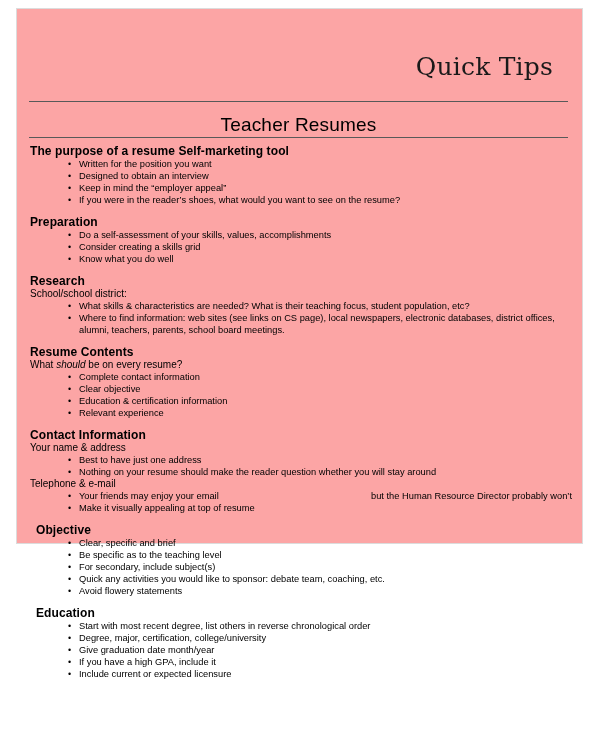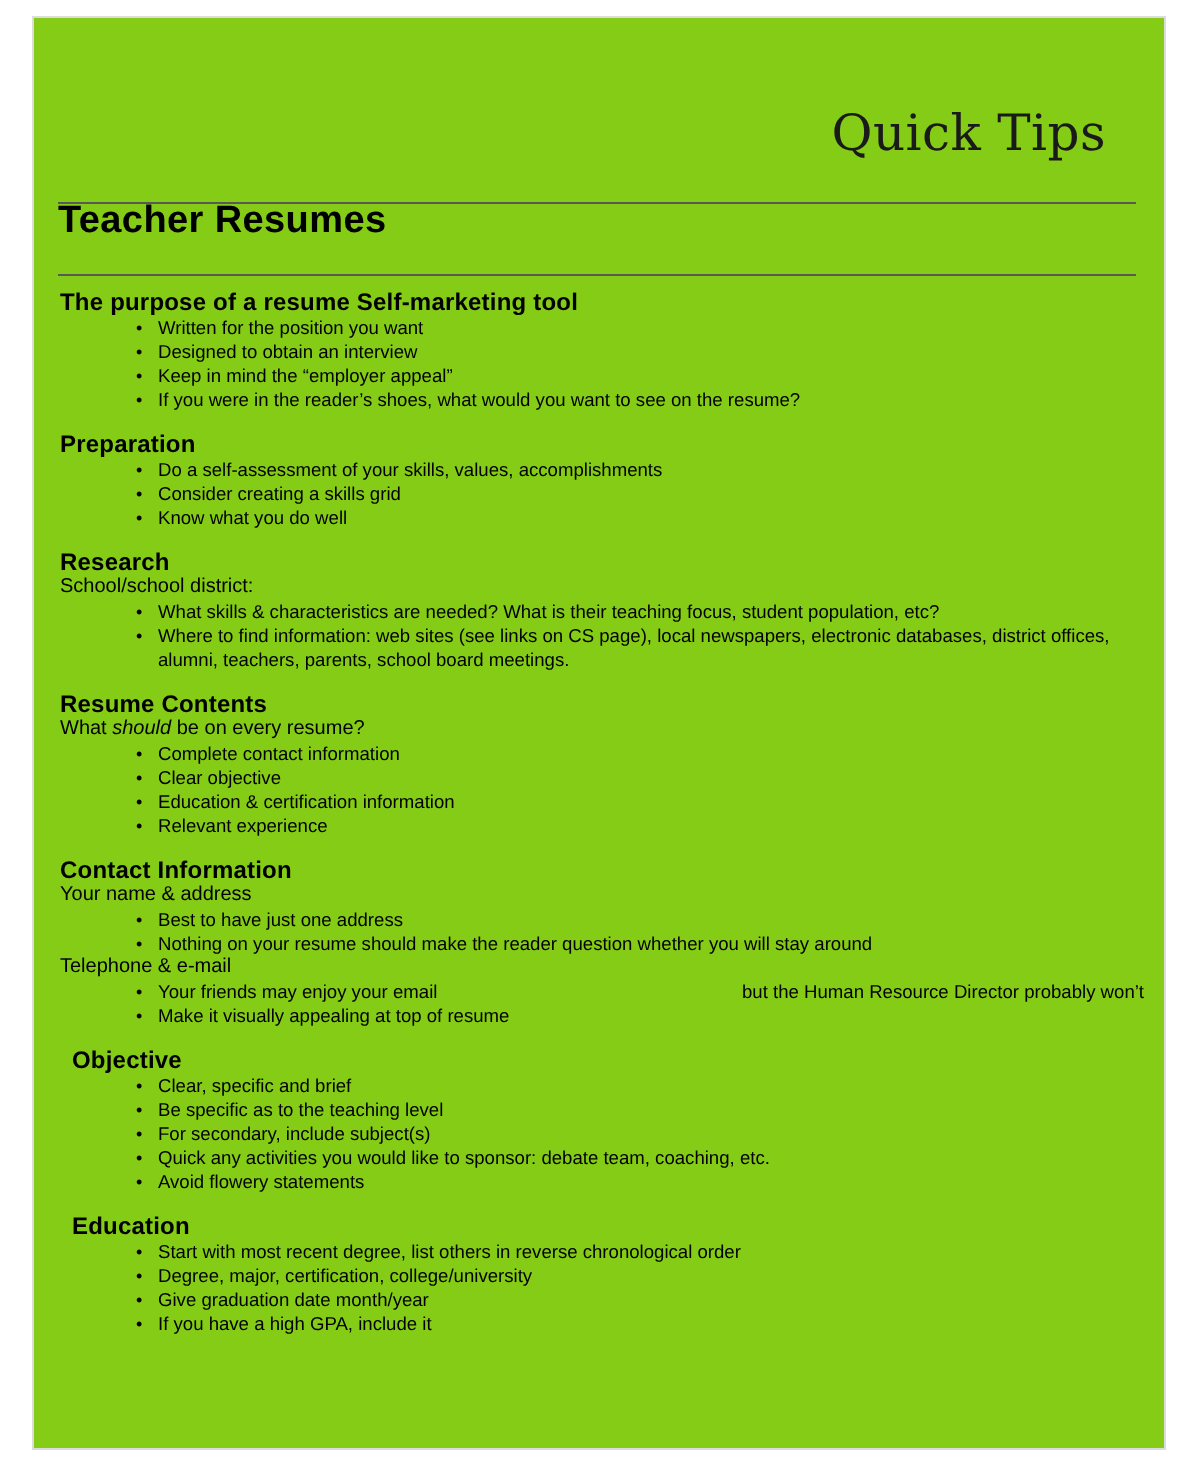--- a/index.html
+++ b/index.html
@@ -12,24 +12,24 @@
     height: 730px;
     font-family: "Liberation Sans", sans-serif;
     color: #000000;
     overflow: hidden;
   }
   .page {
     position: absolute;
     left: 16px;
     top: 8px;
     width: 567px;
-    height: 717px;
+    height: 536px;
     box-sizing: border-box;
     border: 1px solid #dcdcdc;
-    background: #84cc16;
+    background: #fca5a5;
   }
   .page-inner {
     position: relative;
     width: 100%;
     height: 100%;
   }
   
   .doc-header {
     position: absolute;
     left: 0;
@@ -47,25 +47,25 @@
     left: 12px;
     width: 539px;
     height: 0;
     border-top: 1.4px solid #595959;
   }
   .rule-top { top: 92px; }
   .rule-bottom { top: 128px; }
   .doc-title {
     position: absolute;
     left: 12px;
-    top: 90px;
+    top: 104px;
     width: 539px;
-    text-align: left;
+    text-align: center;
     font-size: 19px;
-    font-weight: bold;
+    font-weight: normal;
     line-height: 24px;
     letter-spacing: 0.2px;
     color: #000000;
   }
   
   .content {
     position: absolute;
     left: 13px;
     top: 136px;
     width: 548px;
@@ -186,18 +186,19 @@
             <li>Avoid flowery statements</li>
           </ul>
         </div>
         <div class="section">
           <h2 class="heading indented">Education</h2>
           <ul class="bullets">
             <li>Start with most recent degree, list others in reverse chronological order</li>
             <li>Degree, major, certification, college/university</li>
             <li>Give graduation date month/year</li>
             <li>If you have a high GPA, include it</li>
+            <li>Include current or expected licensure</li>
           </ul>
         </div>
       </div>
 
   </div>
 </div>
 
 </body></html>

